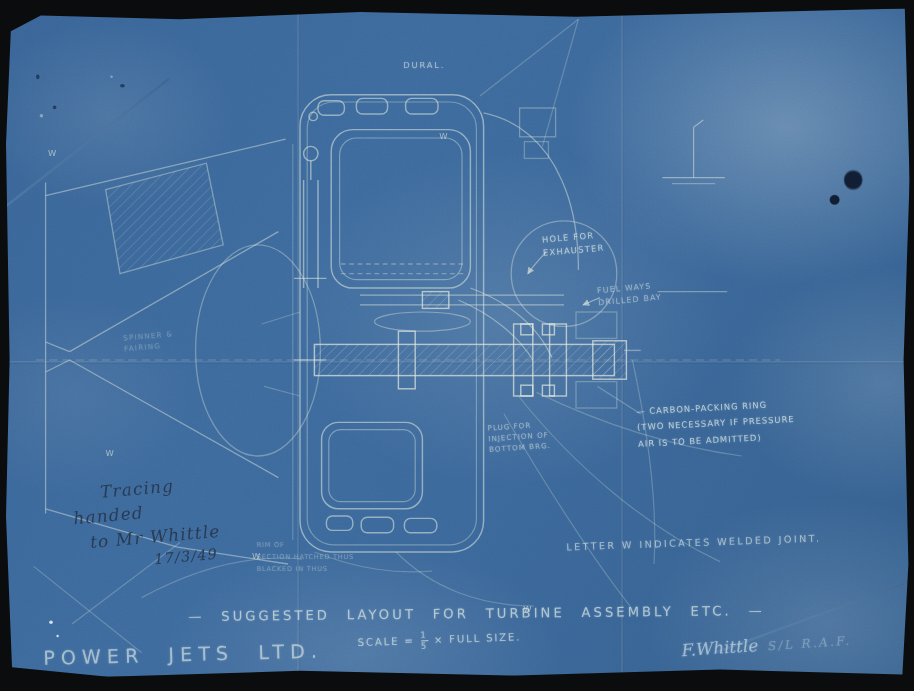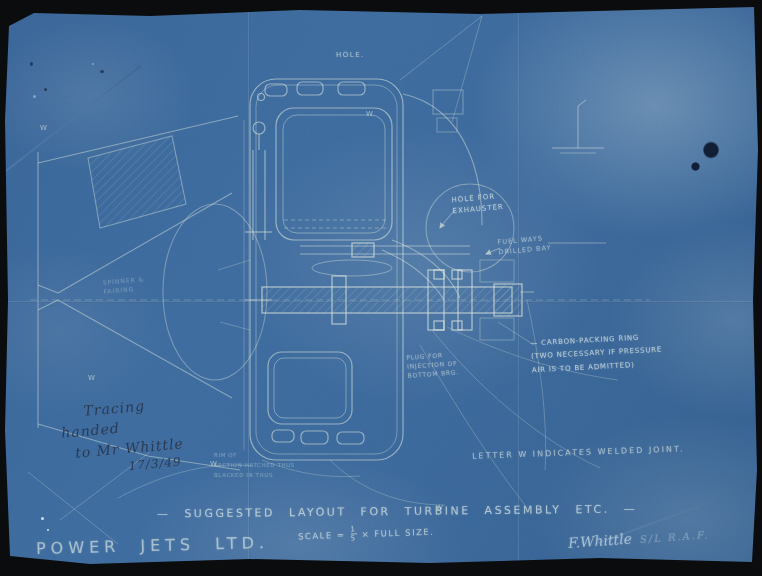--- a/index.html
+++ b/index.html
@@ -196,21 +196,21 @@
 
         <g fill="#dfeadf" fill-opacity=".6" font-family="DejaVu Sans, sans-serif" font-size="7">
           <text x="40" y="130">W</text>
           <text x="366" y="116">W</text>
           <text x="88" y="380">W</text>
           <text x="210" y="466">W</text>
           <text x="436" y="510">W</text>
         </g>
       </svg>
 
-      <div class="bp-text t-dural">HOLE.</div>
+      <div class="bp-text t-dural">DURAL.</div>
       <div class="bp-text t-hole ml">HOLE FOR
 EXHAUSTER</div>
       <div class="bp-text t-fuel ml">FUEL WAYS
 DRILLED BAY</div>
       <div class="bp-text t-carbon ml">— CARBON-PACKING RING
 (TWO NECESSARY IF PRESSURE
 AIR IS TO BE ADMITTED)</div>
       <div class="bp-text t-welded">LETTER W INDICATES WELDED JOINT.</div>
       <div class="bp-text t-plug ml">PLUG FOR
 INJECTION OF

